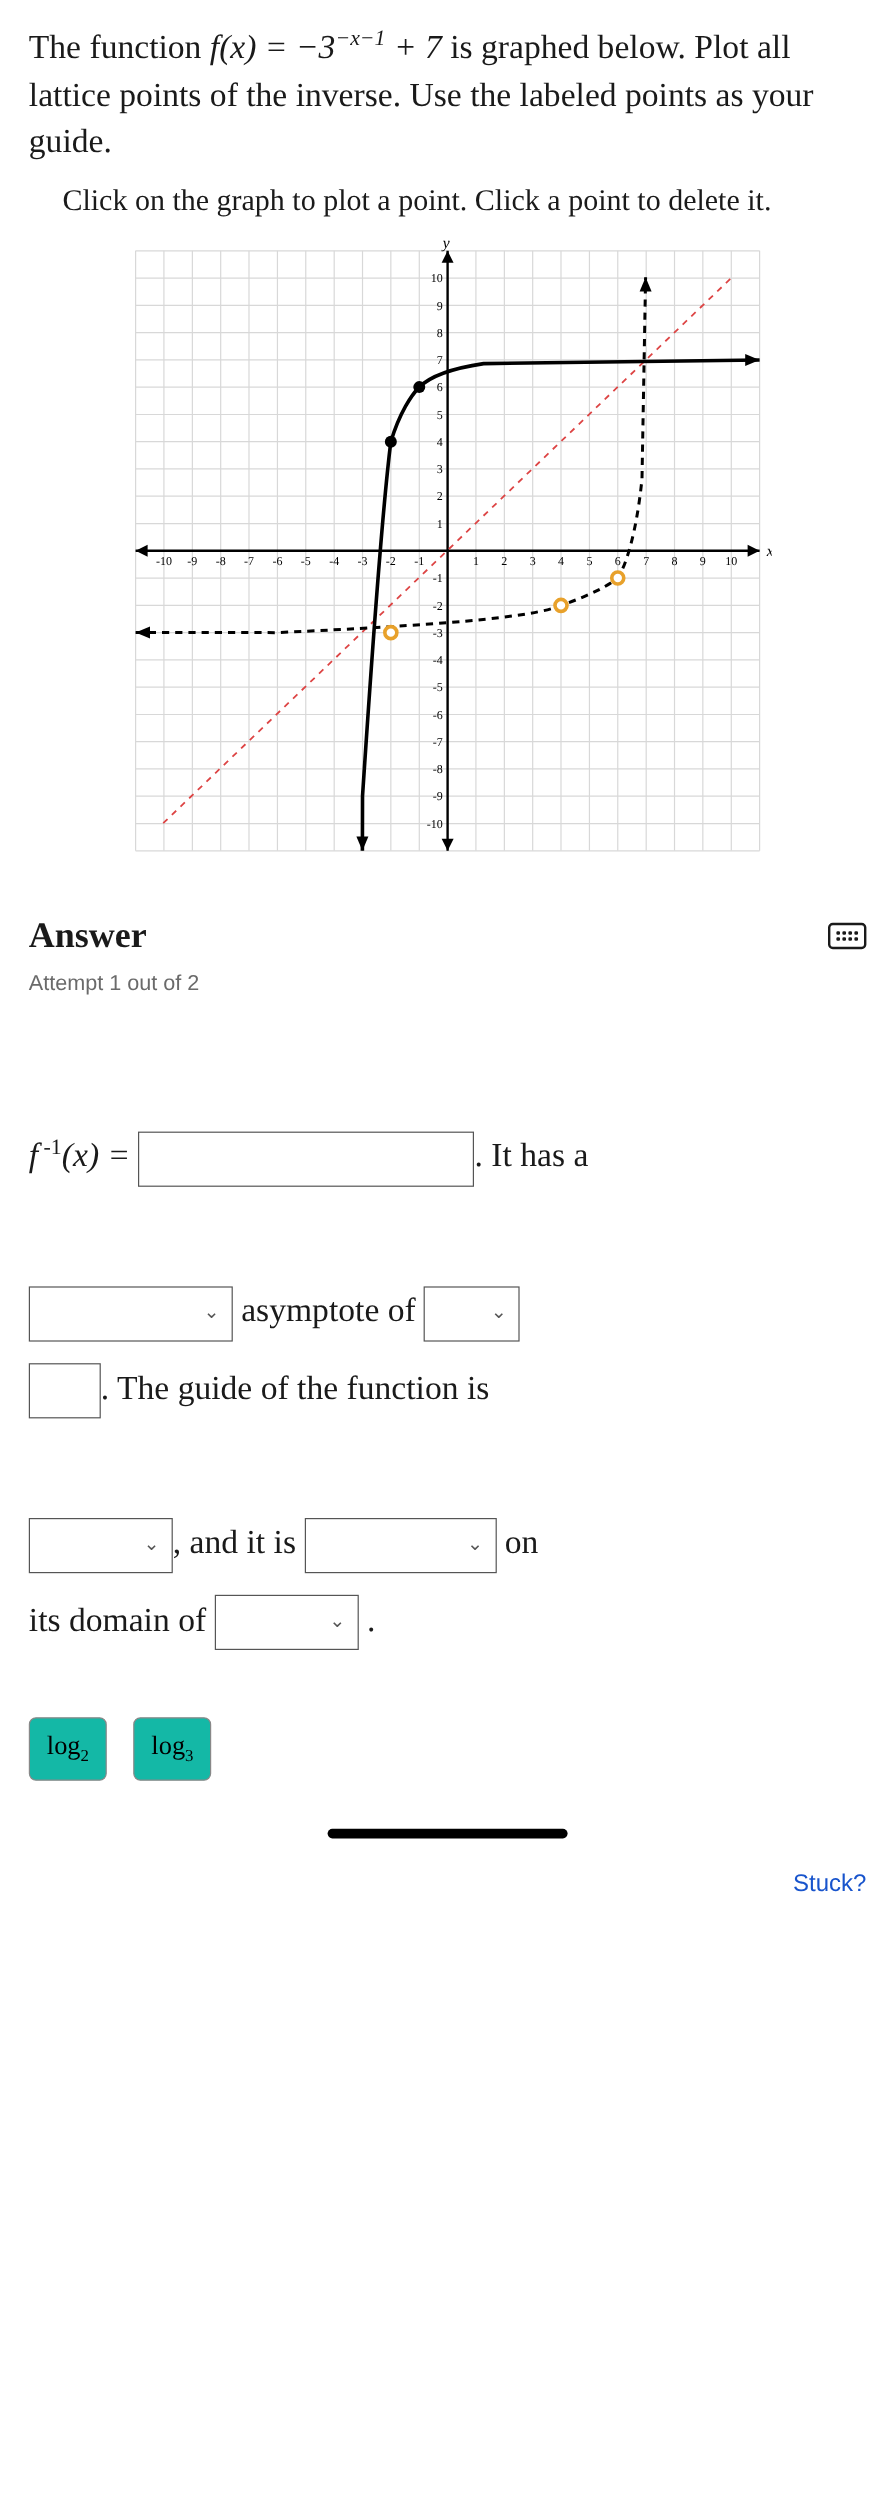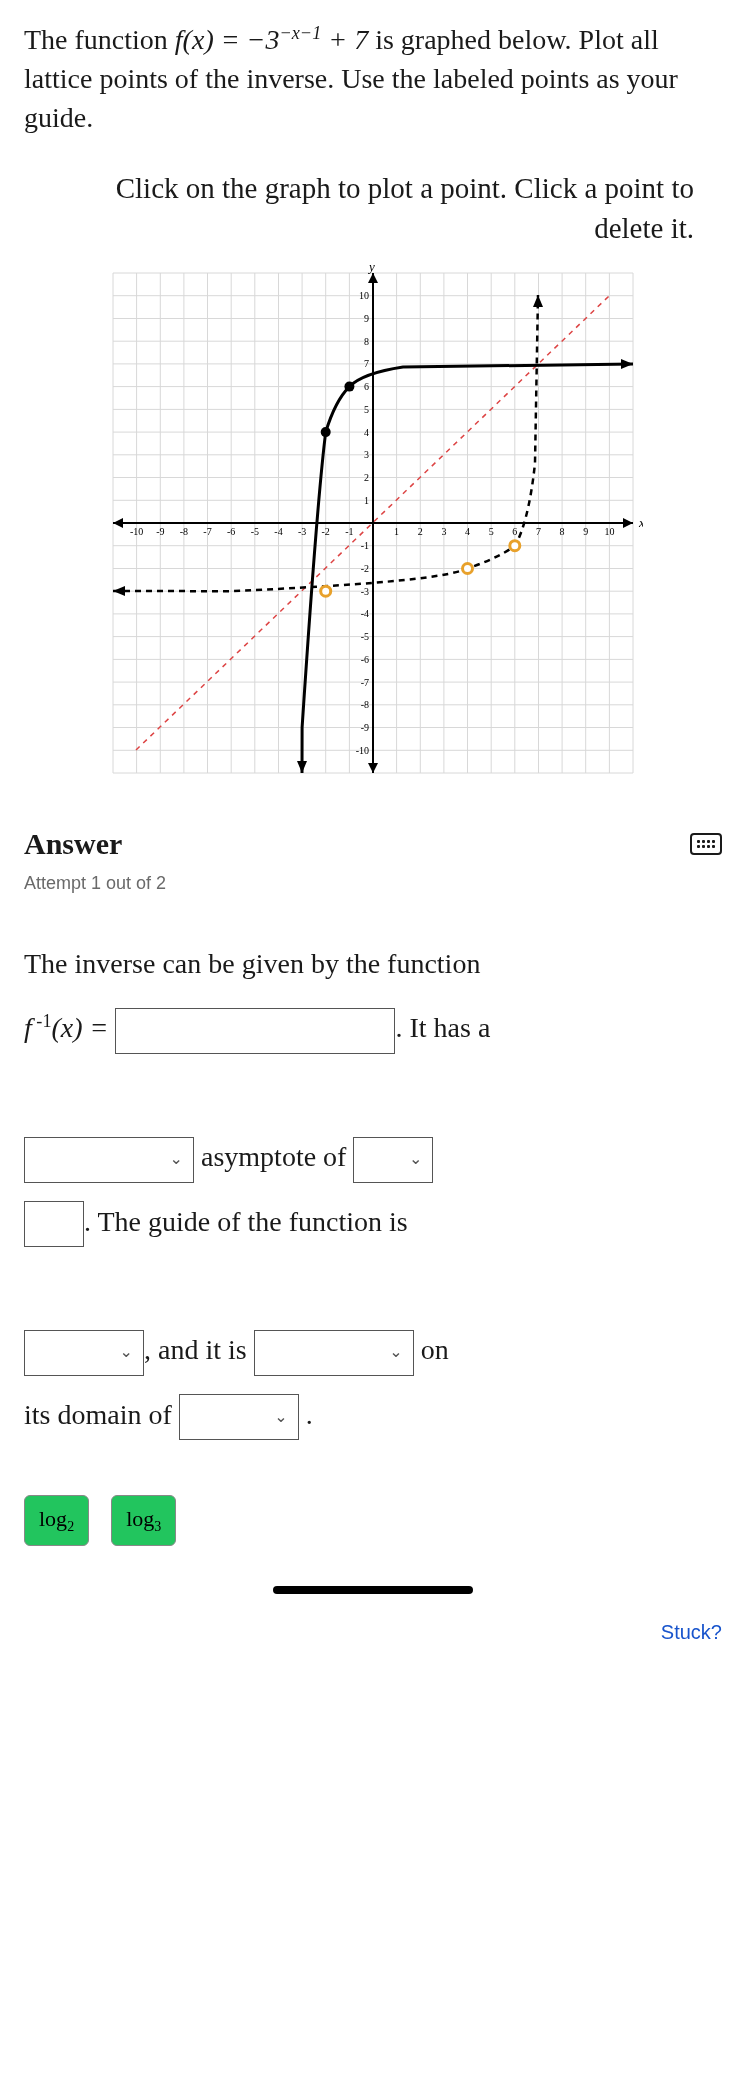--- a/index.html
+++ b/index.html
@@ -6,23 +6,23 @@
   body {
     margin: 0;
     font-family: Georgia, 'Times New Roman', serif;
     font-size: 28px;
     color: #1a1a1a;
     width: 746px;
     background: #fff;
     padding: 20px 24px;
     line-height: 1.4;
   }
-  .prompt { font-size: 28px; margin-bottom: 30px; }
+  .prompt { font-size: 28px; margin-bottom: 12px; }
   .math-italic { font-style: italic; font-family: 'Times New Roman', serif; }
-  .instruction { text-align: right; font-size: 29px; margin: 0 28px 14px 28px; }
+  .instruction { text-align: left; font-size: 25px; margin: 0 28px 14px 28px; }
   .graph-wrap { display: flex; justify-content: center; margin-bottom: 40px; }
   .graph-svg { width: 540px; height: 520px; }
   .answer-row { display: flex; align-items: center; justify-content: space-between; margin-bottom: 6px; margin-top: 22px;}
   .answer-title { font-weight: bold; font-size: 30px; }
   .keypad-icon { width: 32px; height: 22px; border: 2px solid #1a1a1a; border-radius: 4px; display: inline-flex; align-items: center; justify-content: center; }
   .keypad-dots { display: grid; grid-template-columns: repeat(4, 3px); grid-template-rows: repeat(2, 3px); gap: 2px; }
   .keypad-dots span { width: 3px; height: 3px; background: #1a1a1a; border-radius: 1px; }
   .attempt { color: #6a6a6a; font-size: 18px; font-family: -apple-system, BlinkMacSystemFont, 'Segoe UI', sans-serif; margin-bottom: 36px; }
   .sentence { font-size: 28px; line-height: 2.3; }
   .inline-input {
@@ -41,21 +41,21 @@
   .sel-w3 { width: 120px; }
   .sel-w4 { width: 160px; }
   .sel-w5 { width: 120px; }
   .chev { font-size: 16px; }
   .btn-row { display: flex; align-items: center; gap: 22px; margin-top: 48px; }
   .submit-btn {
     background: #1854cc; color: #fff; border: none; border-radius: 6px;
     padding: 14px 22px; font-size: 20px; font-family: -apple-system, BlinkMacSystemFont, 'Segoe UI', sans-serif;
   }
   .log-btn {
-    border: 1px solid #888; border-radius: 6px; background: #22c55e;
+    border: 1px solid #888; border-radius: 6px; background: #14b8a6;
     padding: 10px 14px; font-size: 22px; font-family: 'Times New Roman', serif;
   }
   .log-btn sub { font-size: 14px; }
   .stuck { text-align: right; color: #1854cc; font-size: 20px; margin-top: 24px; font-family: -apple-system, BlinkMacSystemFont, 'Segoe UI', sans-serif;}
   .scrollbar { position: relative; height: 8px; margin: 40px auto 0 auto; width: 200px; background:#000; border-radius:4px;}
   sup { font-size: 0.65em; }
 </style>
 </head>
 <body>
 
@@ -202,21 +202,21 @@
         <span></span>
         <span></span>
         <span></span>
         <span></span>
       </div>
   </div>
 </div>
 <div class="attempt">Attempt 1 out of 2</div>
 
 <div class="sentence">
-  <span>The inverse can be given by the function</span><br>
+  <br>
   <span class="math-italic">f</span><sup> -1</sup><span class="math-italic">(<span style="font-style:italic">x</span>) = </span>
   <span class="inline-input w-mid"></span><span>. It has a</span>
   <br><br>
   <span class="inline-select sel-w1">
       <span class="chev">⌄</span>
     </span>
   <span>asymptote of</span>
   <span class="inline-select sel-w2">
       <span class="chev">⌄</span>
     </span>

